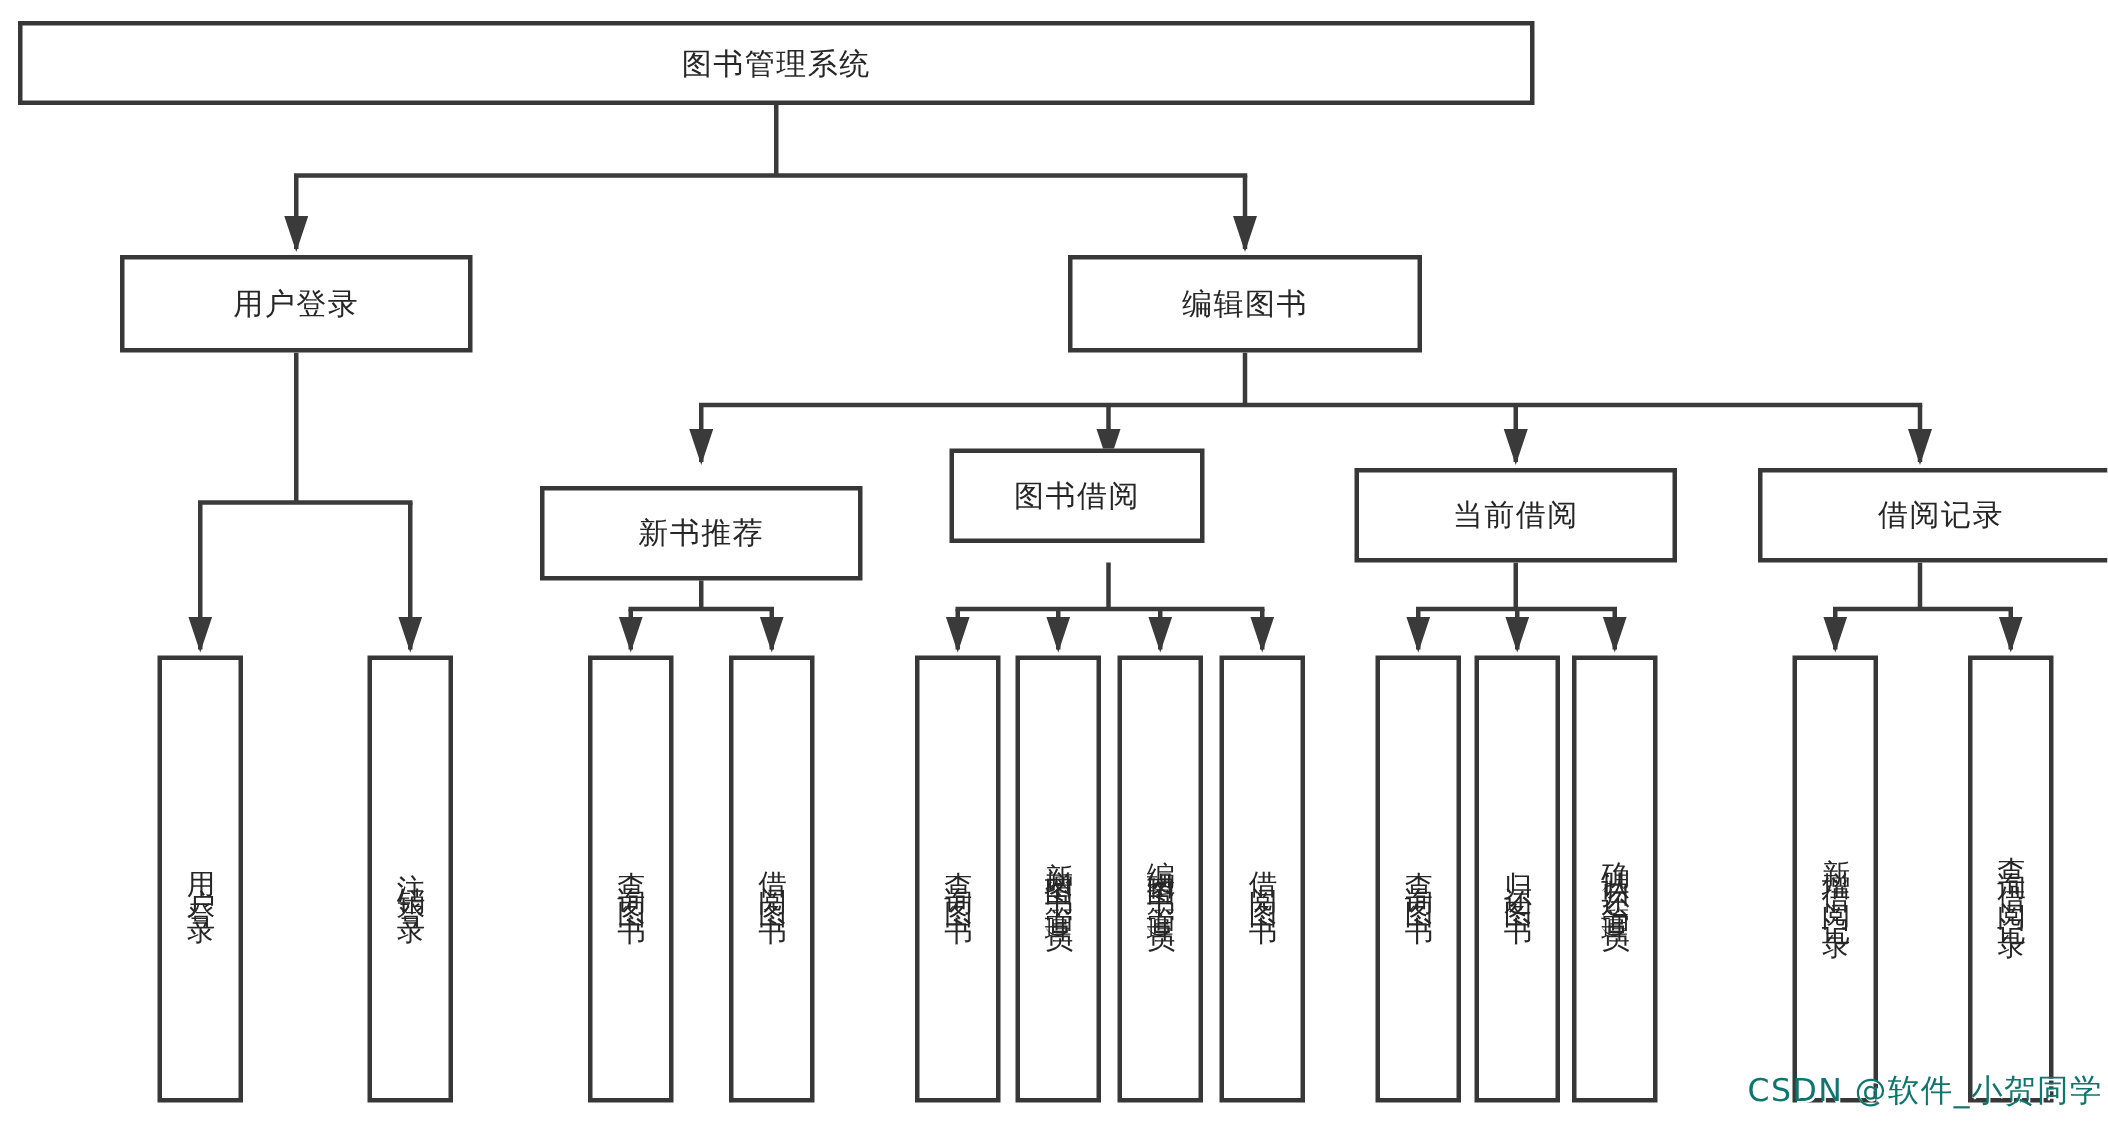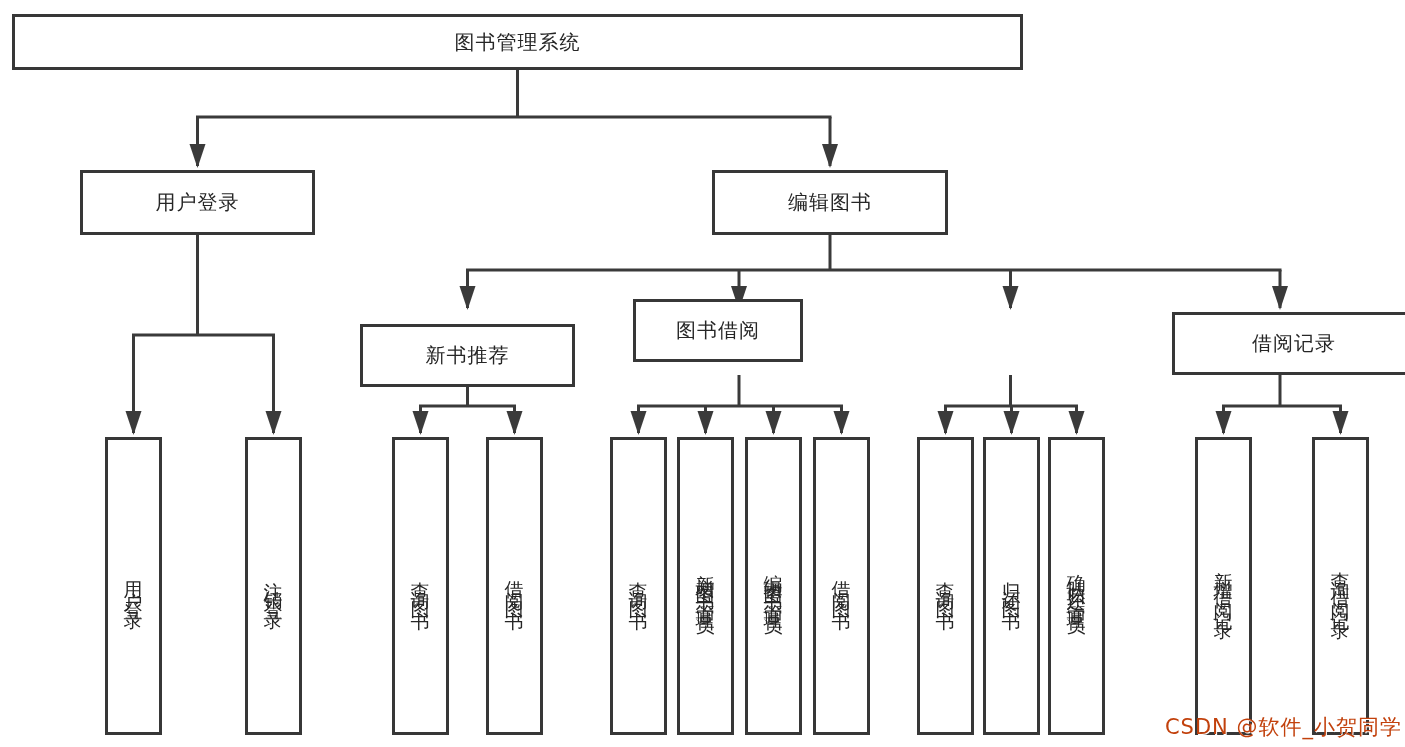--- a/index.html
+++ b/index.html
@@ -29,21 +29,21 @@
     letter-spacing:10px;
     top:437px;height:298px;width:57px;
     line-height:1;
   }
   .vbox.tight{letter-spacing:6px;}
   .watermark{
     position:absolute;
     right:3px;bottom:6px;
     font-size:21px;
     letter-spacing:1px;
-    color:#c2410c;
+    color:#0f766e;
     text-shadow:1px 1px 0 #ffffff;
     white-space:nowrap;
   }
 </style>
 </head>
 <body>
 
 <div class="canvas">
 
   <svg class="wires" viewBox="0 0 1405 747" xmlns="http://www.w3.org/2000/svg">
@@ -110,20 +110,21 @@
     </g>
   </svg>
 
   <div class="box hbox rootbox">图书管理系统</div>
 
   <div class="box hbox" style="left:80px;top:170px;width:235px;height:65px;">用户登录</div>
   <div class="box hbox" style="left:712px;top:170px;width:236px;height:65px;">编辑图书</div>
 
   <div class="box hbox" style="left:360px;top:312px;width:215px;height:63px;margin-top:12px;">新书推荐</div>
   <div class="box hbox" style="left:633px;top:299px;width:170px;height:63px;">图书借阅</div>
+  <div class="box hbox" style="left:903px;top:312px;width:215px;height:63px;">当前借阅</div>
   <div class="box hbox" style="left:1172px;top:312px;width:244px;height:63px;">借阅记录</div>
 
   <div class="box vbox" style="left:105px;">用户登录</div>
   <div class="box vbox" style="left:245px;">注销登录</div>
 
   <div class="box vbox" style="left:392px;">查询图书</div>
   <div class="box vbox" style="left:486px;">借阅图书</div>
 
   <div class="box vbox" style="left:610px;">查询图书</div>
   <div class="box vbox tight" style="left:677px;">新增图书（管理员）</div>

